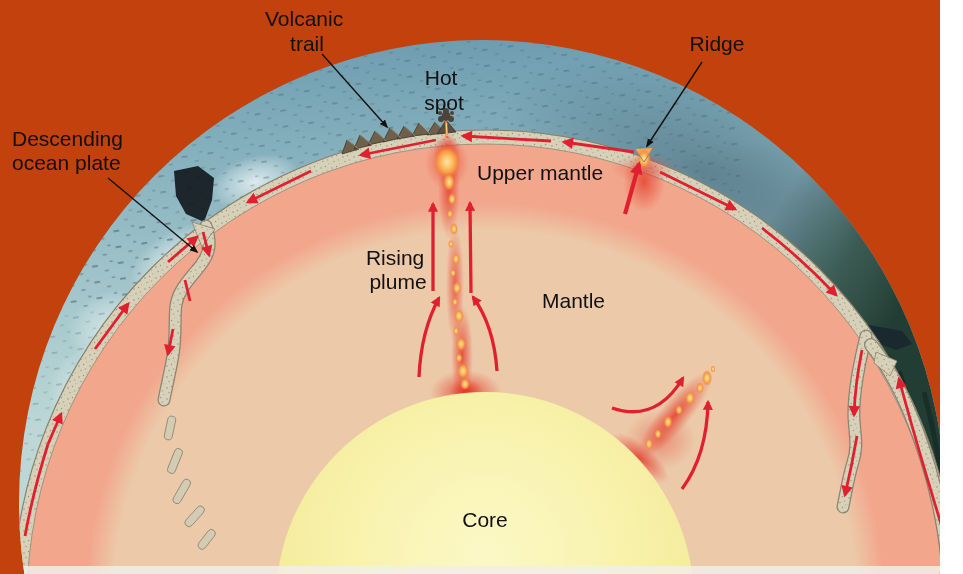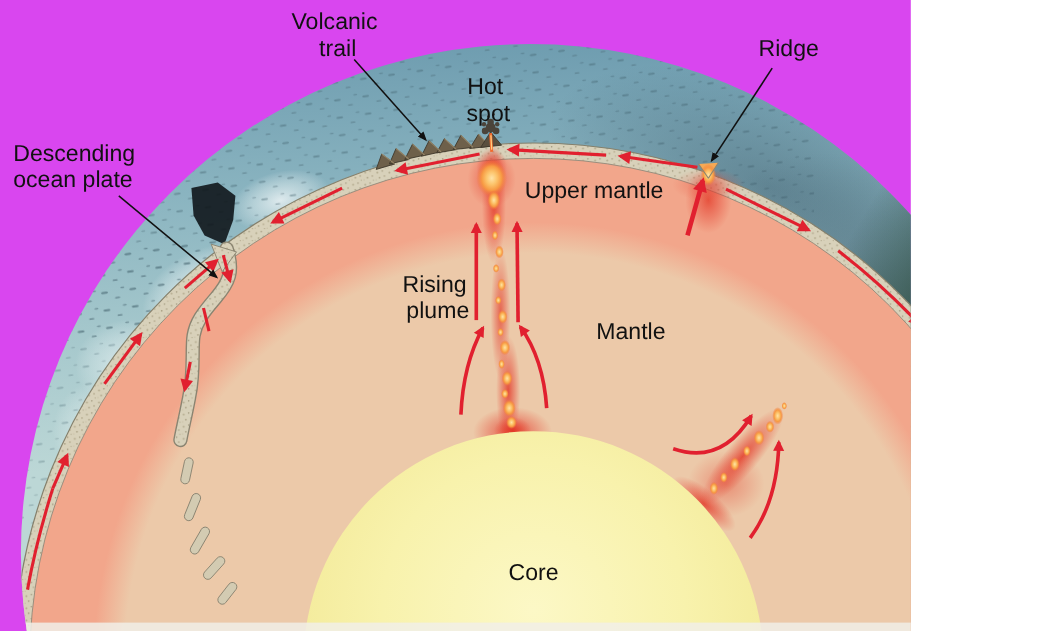--- a/index.html
+++ b/index.html
@@ -1,16 +1,16 @@
 <!DOCTYPE html>
 <html style="--c-background: #ffffff; --c-ocean_surface_light: #8fb6c2; --c-ocean_surface_deep: #587a8a; --c-continent_green: #2b4a3e; --c-crust: #d8d1ba; --c-upper_mantle: #f2a68b; --c-mantle: #ecc9a9; --c-core: #f7f1a3; --c-arrow_red: #e1202f; --c-plume_orange: #f79a43; --c-plume_highlight: #ffe3a6; --c-label_text: #111111;"><head>
 <meta charset="utf-8">
 <style>
   html,body{margin:0;padding:0;background:#ffffff;}
-  .stage{width:828px;height:574px;position:relative;background:#d946ef;overflow:hidden;
+  .stage{width:940px;height:574px;position:relative;background:#c2410c;overflow:hidden;
          font-family:"Liberation Sans", sans-serif;}
   svg{display:block;}
   text{font-family:"Liberation Sans", sans-serif;font-size:21px;fill:#111111;}
 </style>
 </head>
 <body>
 
 <div class="stage">
 <svg width="963" height="574" viewBox="0 0 963 574">
   <defs>

